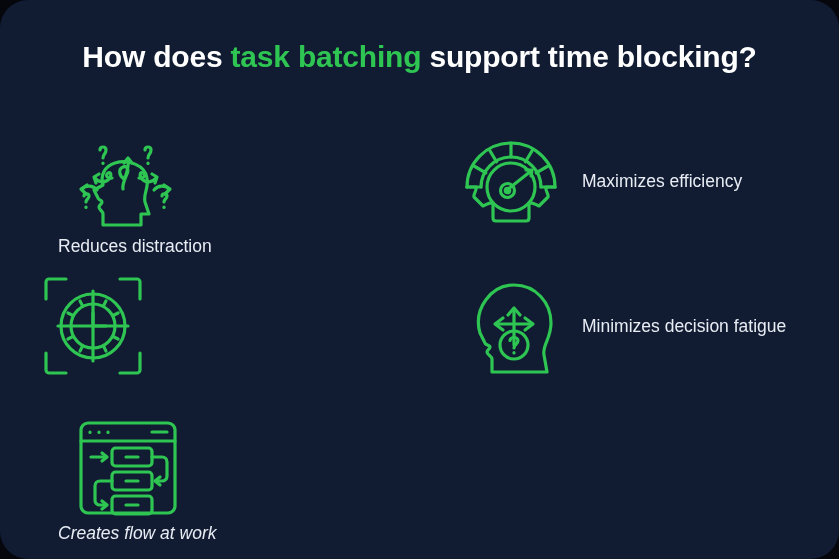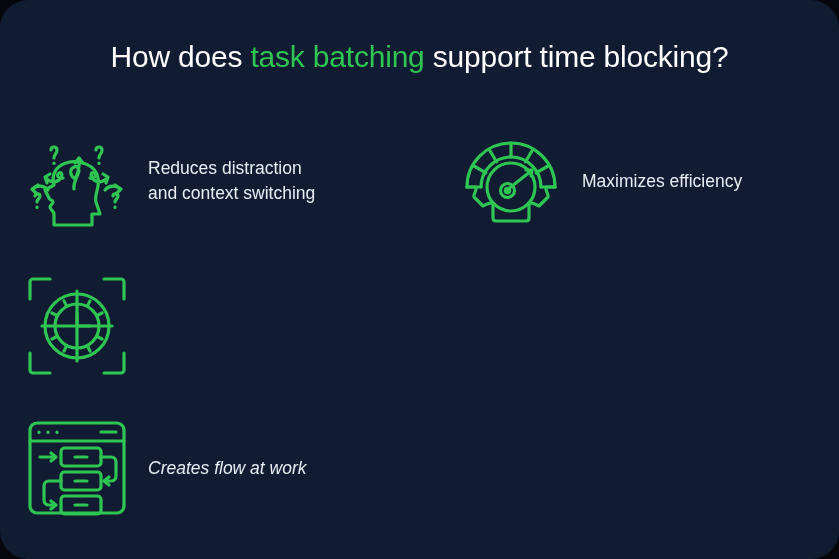--- a/index.html
+++ b/index.html
@@ -23,21 +23,21 @@
     border-radius: 28px;
     overflow: hidden;
   }
   .title {
     position: absolute;
     left: 0;
     top: 40px;
     width: 839px;
     text-align: center;
     font-size: 30px;
-    font-weight: normal;
+    font-weight: bold;
     color: #FFFFFF;
     letter-spacing: -0.2px;
     white-space: nowrap;
   }
   .title .accent { color: #2FC552; }
   .grid {
     position: absolute;
     left: 0;
     top: 110px;
     width: 839px;
@@ -54,21 +54,21 @@
     flex: 0 0 106px;
     display: block;
   }
   .item .lbl {
     margin-left: 18px;
     font-size: 17.5px;
     line-height: 25px;
     color: #E8ECF3;
     max-width: 215px;
   }
-  .col-left  { left: 24px; }
+  .col-left  { left: 40px; flex-direction: column; }
   .col-right { left: 458px; }
   .row1 { top: 18px; }
   .row2 { top: 163px; }
   .row3 { top: 305px; font-style: italic; }
   .col-right .lbl { max-width: 260px; }
   svg { display:block; }
 </style>
 </head>
 <body>
 
@@ -112,21 +112,20 @@
 
           <path d="M72 22 C72 18 78 18 78 22 C78 26 75 26 75 30"></path>
           <path d="M75 35 V35.5"></path>
 
           <path d="M89 68 C89 65 94 65 94 68 C94 71 91 71 91 74"></path>
           <path d="M91 79 V79.5"></path>
         </svg>
       </span>
       <span class="lbl">
         <span>Reduces distraction</span><br>
-        <span>and context switching</span>
       </span>
     </div>
 
     <div class="item col-right row1">
       <span class="ico">
         <svg viewBox="0 0 106 106" width="106" height="106" fill="none" stroke="#2FC552" stroke-width="3.2" stroke-linecap="round" stroke-linejoin="round">
 
           <path d="M9 59 H18 C19 63 15 66 16 69 L25 78 C28 77 31 74 35 75 V90
                    C35 92 36 93 38 93 H68 C70 93 71 92 71 90 V75
                    C75 74 78 77 81 78 L90 69 C91 66 87 63 88 59 H97"></path>
@@ -179,20 +178,41 @@
           <path d="M32.9 63.5 L27.9 66"></path>
           <path d="M32.9 42.5 L27.9 40"></path>
           <path d="M42.5 32.9 L40 27.9"></path>
 
           <path d="M53 53 V40"></path>
           <path d="M53 53 H66"></path>
         </svg>
       </span>
     </div>
 
+    <div class="item col-right row2">
+      <span class="ico">
+        <svg viewBox="0 0 106 106" width="106" height="106" fill="none" stroke="#2FC552" stroke-width="3.2" stroke-linecap="round" stroke-linejoin="round">
+
+          <path d="M34 99 V86 C34 83 29 82 29 79 C29 77 32 76 32 74 C32 72 27 72 27 70
+                   L22 60 C15 36 33 12 56 12 C78 12 93 30 93 50
+                   C93 66 84 72 86 82 L89 99 Z"></path>
+
+          <path d="M56 72 V36"></path>
+          <path d="M38 51 H74"></path>
+          <path d="M50 42 L56 35 L62 42"></path>
+          <path d="M45 45 L37 51 L45 57"></path>
+          <path d="M67 45 L75 51 L67 57"></path>
+
+          <circle cx="56" cy="72" r="14"></circle>
+          <path d="M52 67.5 C52 63.5 60 63.5 60 67.5 C60 71.5 56 71 56 75"></path>
+          <path d="M56 79.5 V80"></path>
+        </svg>
+      </span>
+      <span class="lbl">Minimizes decision fatigue</span>
+    </div>
 
     <div class="item col-left row3">
       <span class="ico">
         <svg viewBox="0 0 106 106" width="106" height="106" fill="none" stroke="#2FC552" stroke-width="3.2" stroke-linecap="round" stroke-linejoin="round">
 
           <rect x="6" y="8" width="94" height="90" rx="7"></rect>
           <path d="M6 26 H100"></path>
 
           <path d="M15 17 V17.4"></path>
           <path d="M24 17 V17.4"></path>

